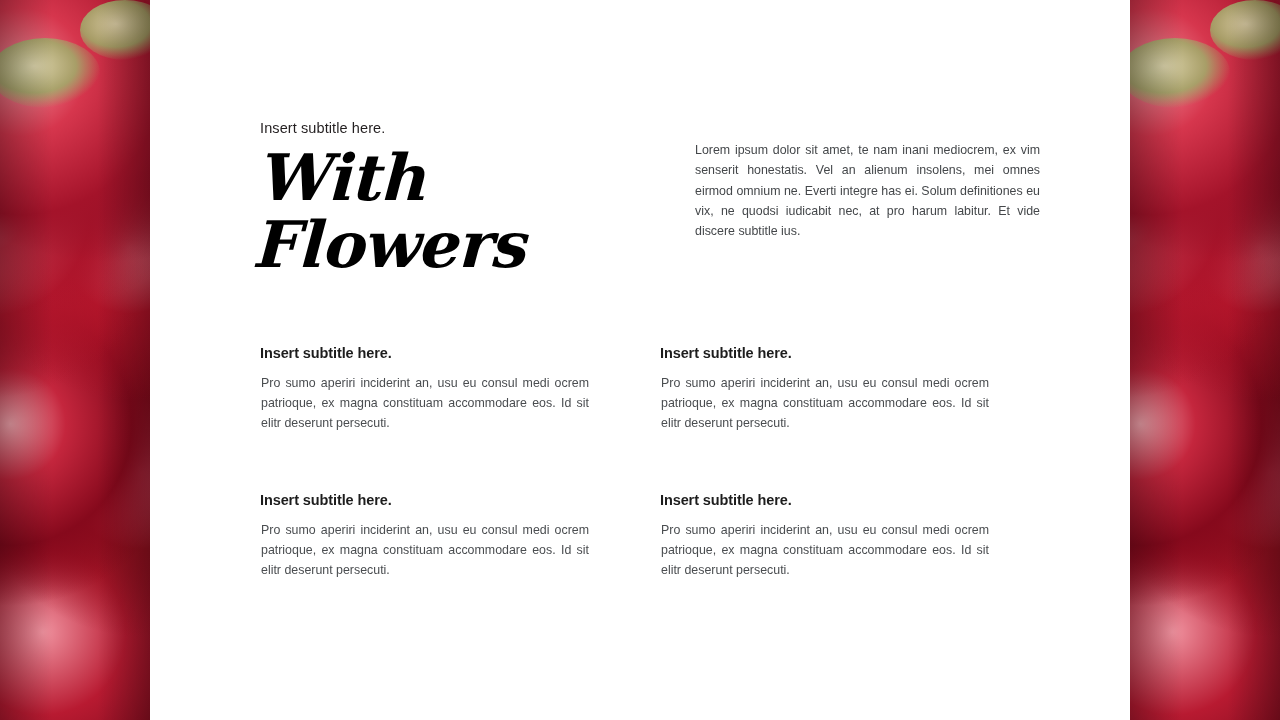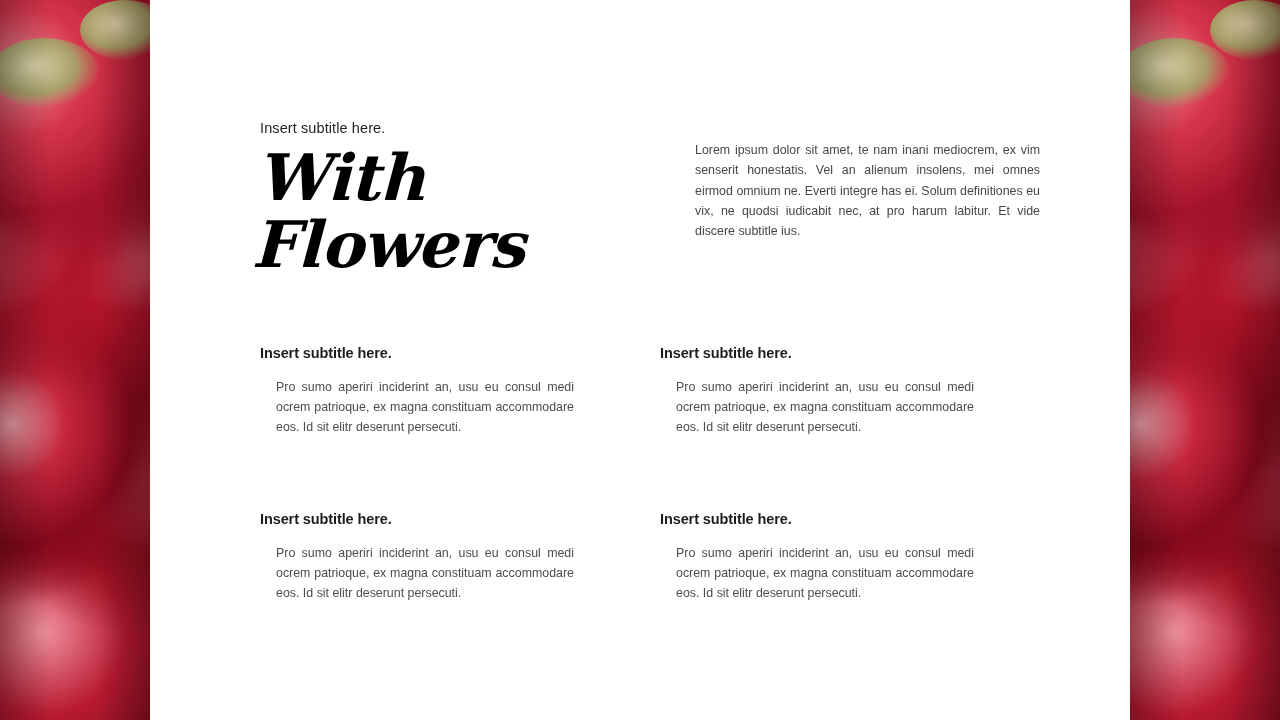--- a/index.html
+++ b/index.html
@@ -125,21 +125,21 @@
     font-size: 14.5px;
     font-weight: 700;
     color: #1d1d1d;
     margin: 0 0 12px 0;
     letter-spacing: -.1px;
   }
   .cell-body {
     font-size: 12.4px;
     line-height: 1.62;
     color: #4a4d50;
-    margin: 16px;
+    margin: 1px;
     text-align: justify;
   }
 </style>
 </head>
 <body>
 
 <div class="slide">
 
   <div class="rose-strip left">
     <div class="roses"></div>

